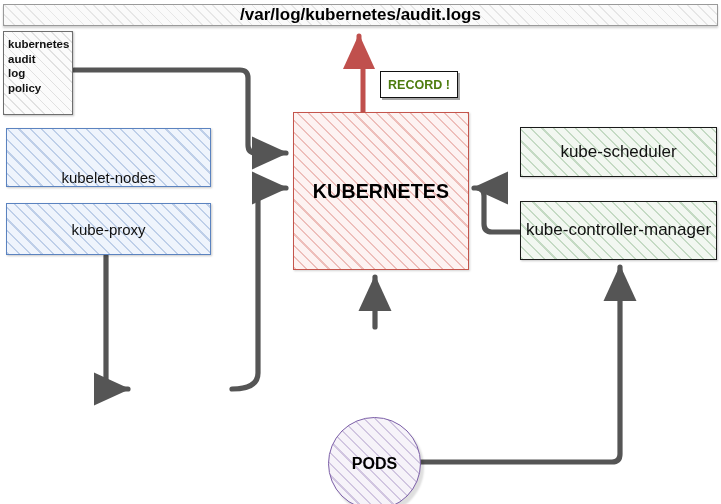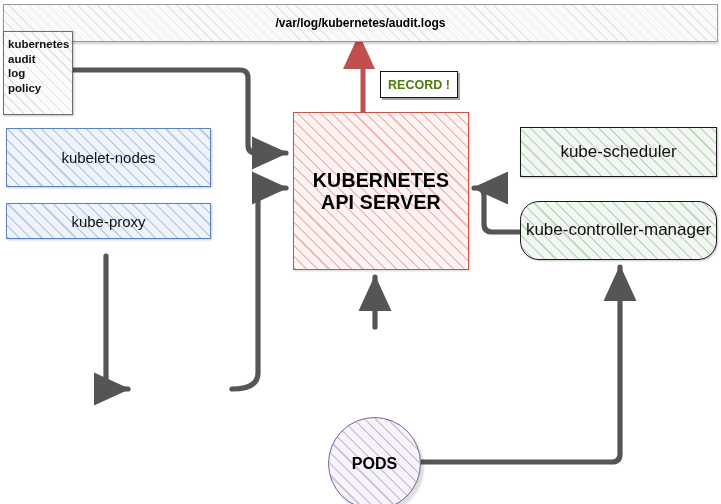--- a/index.html
+++ b/index.html
@@ -7,27 +7,27 @@
     font-family:"Liberation Sans", sans-serif;
     width:721px;height:504px;overflow:hidden;
   }
   #stage{position:relative;width:721px;height:504px;background:#fff;}
   #edges{position:absolute;left:0;top:0;width:721px;height:504px;}
 
   .node{position:absolute;box-sizing:border-box;display:flex;align-items:center;justify-content:center;text-align:center;}
 
   
   .logbar{
-    left:3px;top:4px;width:715px;height:38px;
+    left:3px;top:4px;width:715px;height:22px;
     border:1px solid #9a9a9a;
     background-color:#fafafa;
     background-image:repeating-linear-gradient(45deg,
        rgba(140,140,140,.18) 0 1px, rgba(0,0,0,0) 1px 7px);
     box-shadow:0 2px 2px rgba(0,0,0,.18);
-    font-size:12px;font-weight:bold;color:#000;
+    font-size:17px;font-weight:bold;color:#000;
   }
 
   
   .policy{
     left:3px;top:31px;width:70px;height:84px;
     border:1px solid #6e6e6e;
     background-color:#fbfbfb;
     background-image:repeating-linear-gradient(45deg,
        rgba(120,120,120,.20) 0 1px, rgba(0,0,0,0) 1px 7px);
     box-shadow:1px 1px 2px rgba(0,0,0,.25);
@@ -40,34 +40,34 @@
 
   
   .blue{
     border:1px solid #5b83c0;
     background-color:#eff4fc;
     background-image:repeating-linear-gradient(45deg,
        rgba(91,131,192,.33) 0 1.5px, rgba(0,0,0,0) 1.5px 8px);
     box-shadow:1px 1px 2px rgba(0,0,0,.22);
     font-size:15px;color:#111;
   }
-  .kubelet{left:6px;top:128px;width:205px;height:59px;}
-  .kproxy{left:6px;top:203px;width:205px;height:36px;}
+  .kubelet{left:6px;top:128px;width:205px;height:59px;align-items:flex-end;}
+  .kproxy{left:6px;top:203px;width:205px;height:52px;}
 
   
   .green{
     border:1px solid #1a1a1a;
     background-color:#f2f7f1;
     background-image:repeating-linear-gradient(45deg,
        rgba(90,150,90,.30) 0 1.5px, rgba(0,0,0,0) 1.5px 8px);
     box-shadow:1px 1px 2px rgba(0,0,0,.22);
     font-size:17px;color:#111;
   }
   .sched{left:520px;top:127px;width:197px;height:50px;}
-  .kcm{left:520px;top:201px;width:197px;height:59px;line-height:1.18;border-radius:19px;}
+  .kcm{left:520px;top:201px;width:197px;height:59px;line-height:1.18;}
 
   
   .apisrv{
     left:293px;top:112px;width:176px;height:158px;
     border:1.5px solid #c4554c;
     background-color:#fdf3f2;
     background-image:repeating-linear-gradient(45deg,
        rgba(208,90,80,.34) 0 1.5px, rgba(0,0,0,0) 1.5px 8px);
     box-shadow:1px 1px 2px rgba(0,0,0,.18);
     font-size:19.5px;font-weight:bold;color:#000;line-height:1.15;
@@ -146,21 +146,20 @@
     <span>kube-scheduler</span>
   </div>
 
   <div class="node green kcm">
     <span>kube-controller-manager</span>
   </div>
 
   <div class="node apisrv">
     <div>
       <div>KUBERNETES</div>
-      <div>API SERVER</div>
     </div>
   </div>
 
   <div class="node record">
     <span>RECORD !</span>
   </div>
 
 
 
   <div class="node circ pods">

